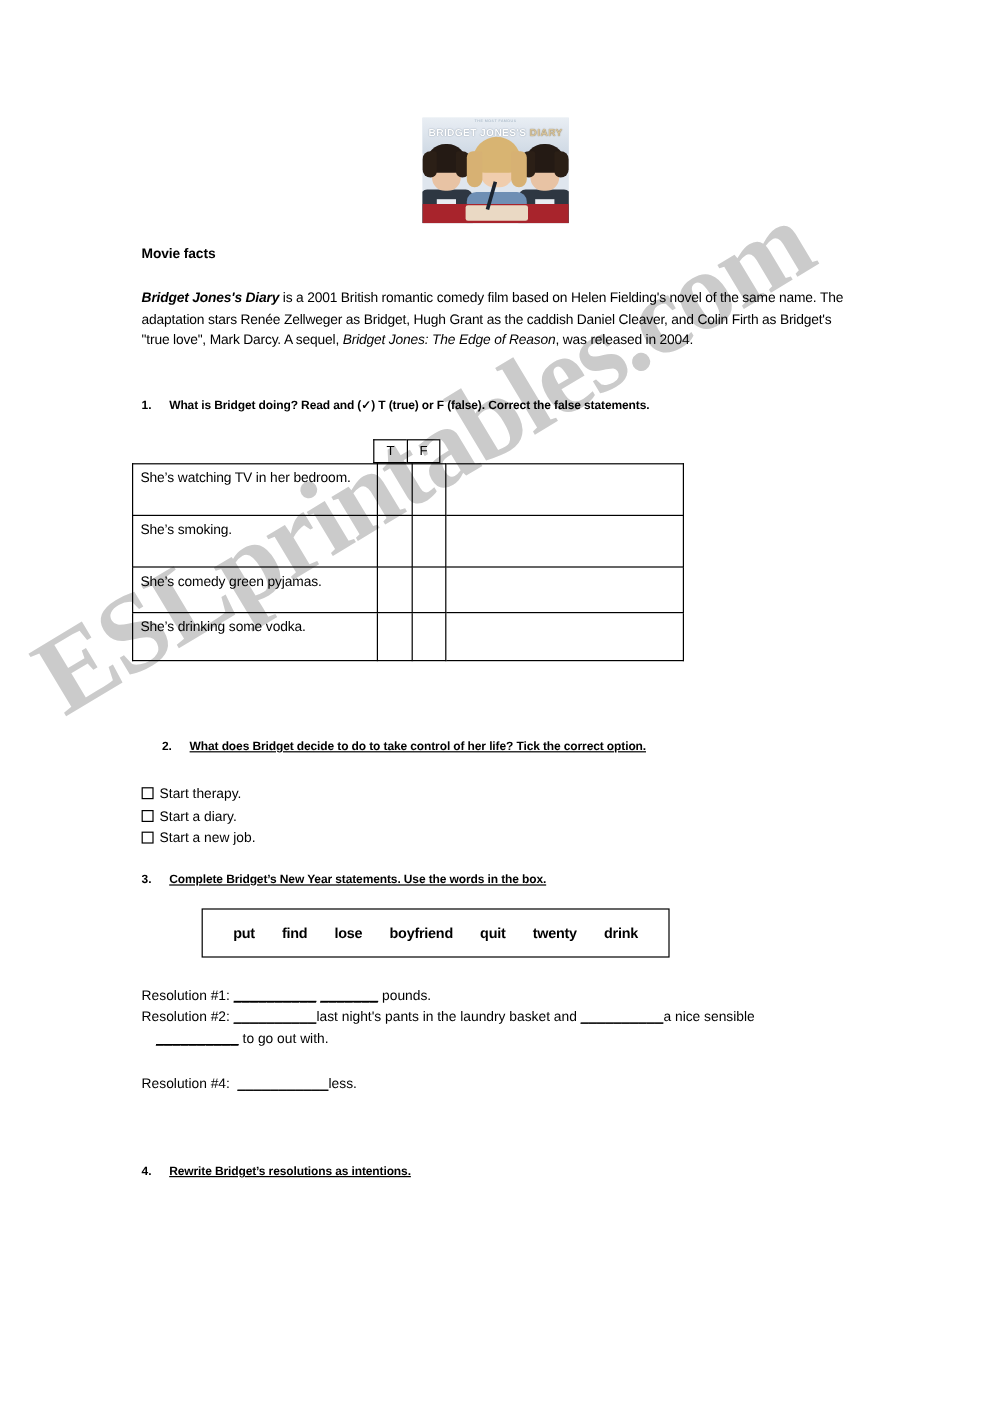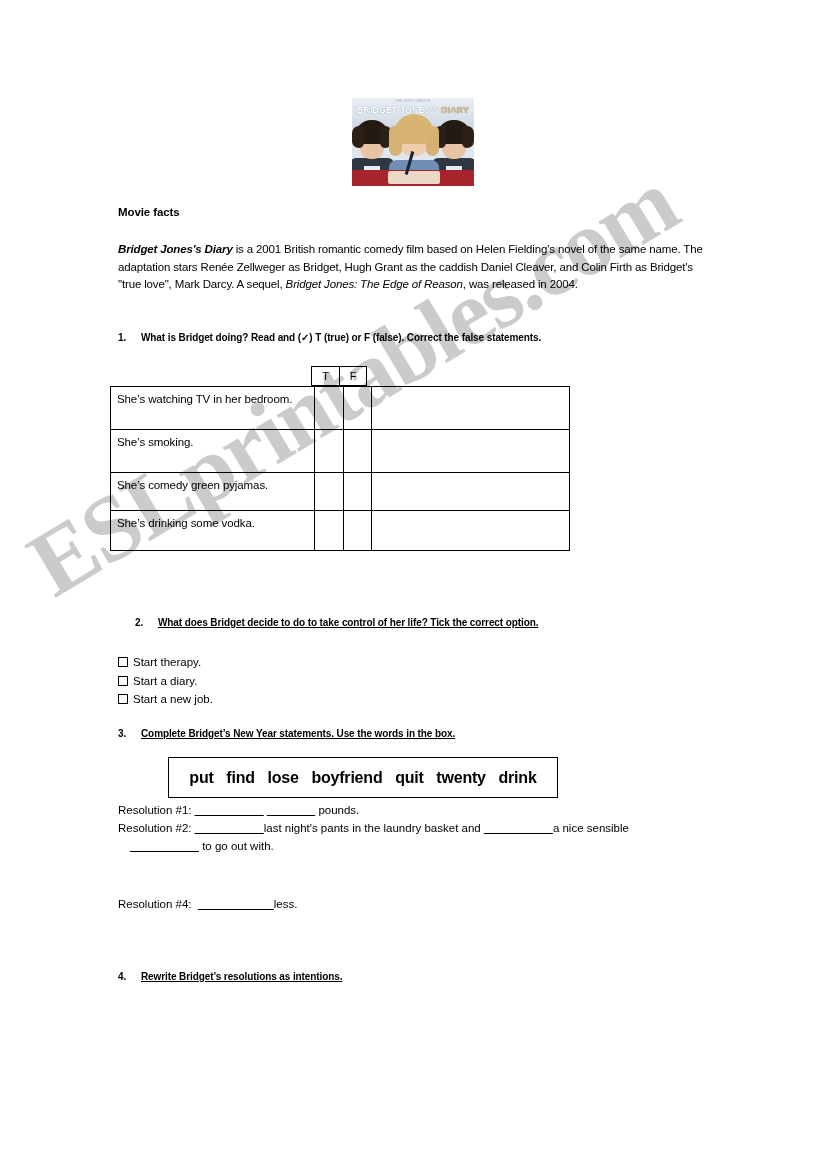--- a/index.html
+++ b/index.html
@@ -233,21 +233,21 @@
     width: 390px;
     height: 41px;
     border: 1.3px solid #000;
     box-sizing: border-box;
     display: flex;
     align-items: center;
     justify-content: space-around;
     padding: 0 14px;
   }
   .wordbank span {
-    font-size: 16px;
+    font-size: 12px;
     font-weight: bold;
     letter-spacing: -0.2px;
   }
 
   
   .res-block { position: absolute; font-size: 11.5px; line-height: 18px; }
   .blank { text-decoration: underline; letter-spacing: 0.5px; }
 </style>
 </head>
 <body>
@@ -368,21 +368,21 @@
     <div class="wordbank">
       <span>put</span>
       <span>find</span>
       <span>lose</span>
       <span>boyfriend</span>
       <span>quit</span>
       <span>twenty</span>
       <span>drink</span>
     </div>
 
-    <div class="res-block" style="left:118px; top:801px; width:600px;">
+    <div class="res-block" style="left:118px; top:821px; width:600px;">
       <div><span>Resolution #1:</span><span>&nbsp;</span><span class="blank">__________</span><span>&nbsp;</span><span class="blank">_______</span><span> pounds.</span></div>
       <div><span>Resolution #2:</span><span>&nbsp;</span><span class="blank">__________</span><span>last night's pants in the laundry basket and </span><span class="blank">__________</span><span>a nice sensible</span></div>
       <div style="padding-left:12px;"><span class="blank">__________</span><span> to go out with.</span></div>
     </div>
 
     <div class="res-block" style="left:118px; top:895px; width:600px;">
       <div><span>Resolution #4:</span><span>&nbsp;&nbsp;</span><span class="blank">___________</span><span>less.</span></div>
     </div>
 
     <div class="qnum-row" style="left:118px; top:971px;">

